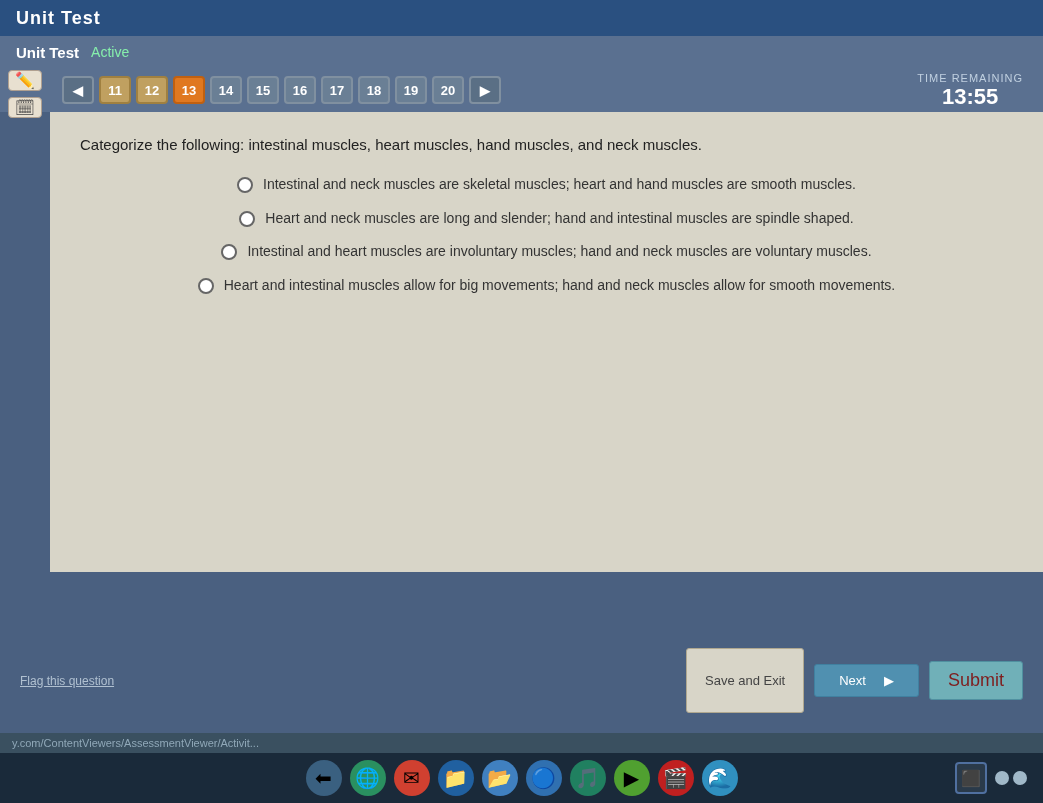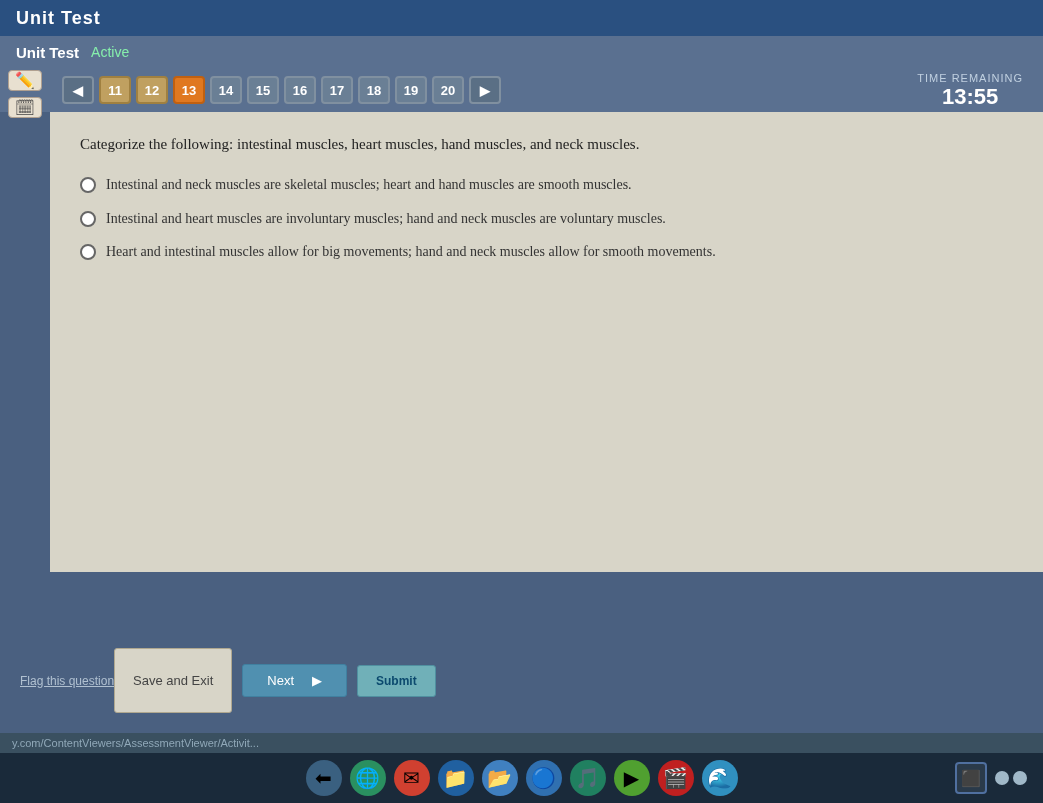--- a/index.html
+++ b/index.html
@@ -127,20 +127,21 @@
       color: #222;
       font-weight: 500;
       margin-bottom: 20px;
       line-height: 1.4;
     }
 
     .answer-options {
       display: flex;
       flex-direction: column;
       gap: 14px;
+      align-items: center;
     }
 
     .answer-option {
       display: flex;
       align-items: flex-start;
       gap: 10px;
       cursor: pointer;
     }
 
     .radio-circle {
@@ -161,20 +162,21 @@
 
     
     .bottom-bar {
       position: absolute;
       bottom: 80px;
       left: 0;
       right: 0;
       padding: 10px 20px;
       display: flex;
       align-items: center;
+      justify-content: space-between;
     }
 
     .flag-link {
       color: #b0c0d0;
       font-size: 12px;
       text-decoration: underline;
       cursor: pointer;
     }
 
     .bottom-buttons {
@@ -202,26 +204,25 @@
       border-radius: 3px;
       cursor: pointer;
       display: flex;
       align-items: center;
       gap: 18px;
     }
 
     .btn-submit {
       background: #70b0b8;
       border: 1px solid #5090a0;
-      color: #0c4a6e;
+      color: #7f1d1d;
       padding: 8px 18px;
-      font-size: 12px;
+      font-size: 18px;
       border-radius: 3px;
       cursor: pointer;
-      font-weight: bold;
     }
 
     
     .url-bar {
       position: absolute;
       bottom: 50px;
       left: 0;
       right: 0;
       background: #3a5060;
       padding: 4px 12px;
@@ -305,30 +306,34 @@
     <div class="q-btn">20</div>
     <div class="q-btn nav-arrow">▶</div>
   </div>
 
   <div class="time-remaining">
     <div class="time-label">TIME REMAINING</div>
     <div class="time-value">13:55</div>
   </div>
 </div>
 
-<div style="margin: 0 0 0 50px; background: #d8d5c8; min-height: 460px; padding: 22px 30px; font-family: Liberation Serif, serif;">
+<div style="margin: 0 0 0 50px; background: #d8d5c8; min-height: 460px; padding: 22px 30px;">
   <p class="question-text">Categorize the following: intestinal muscles, heart muscles, hand muscles, and neck muscles.</p>
 
   <div class="answer-options">
 
     <label class="answer-option">
       <div class="radio-circle"></div>
       <span class="option-text">Intestinal and neck muscles are skeletal muscles; heart and hand muscles are smooth muscles.</span>
     </label>
 
+    <label class="answer-option">
+      <div class="radio-circle"></div>
+      <span class="option-text">Heart and neck muscles are long and slender; hand and intestinal muscles are spindle shaped.</span>
+    </label>
 
     <label class="answer-option">
       <div class="radio-circle"></div>
       <span class="option-text">Intestinal and heart muscles are involuntary muscles; hand and neck muscles are voluntary muscles.</span>
     </label>
 
     <label class="answer-option">
       <div class="radio-circle"></div>
       <span class="option-text">Heart and intestinal muscles allow for big movements; hand and neck muscles allow for smooth movements.</span>
     </label>

